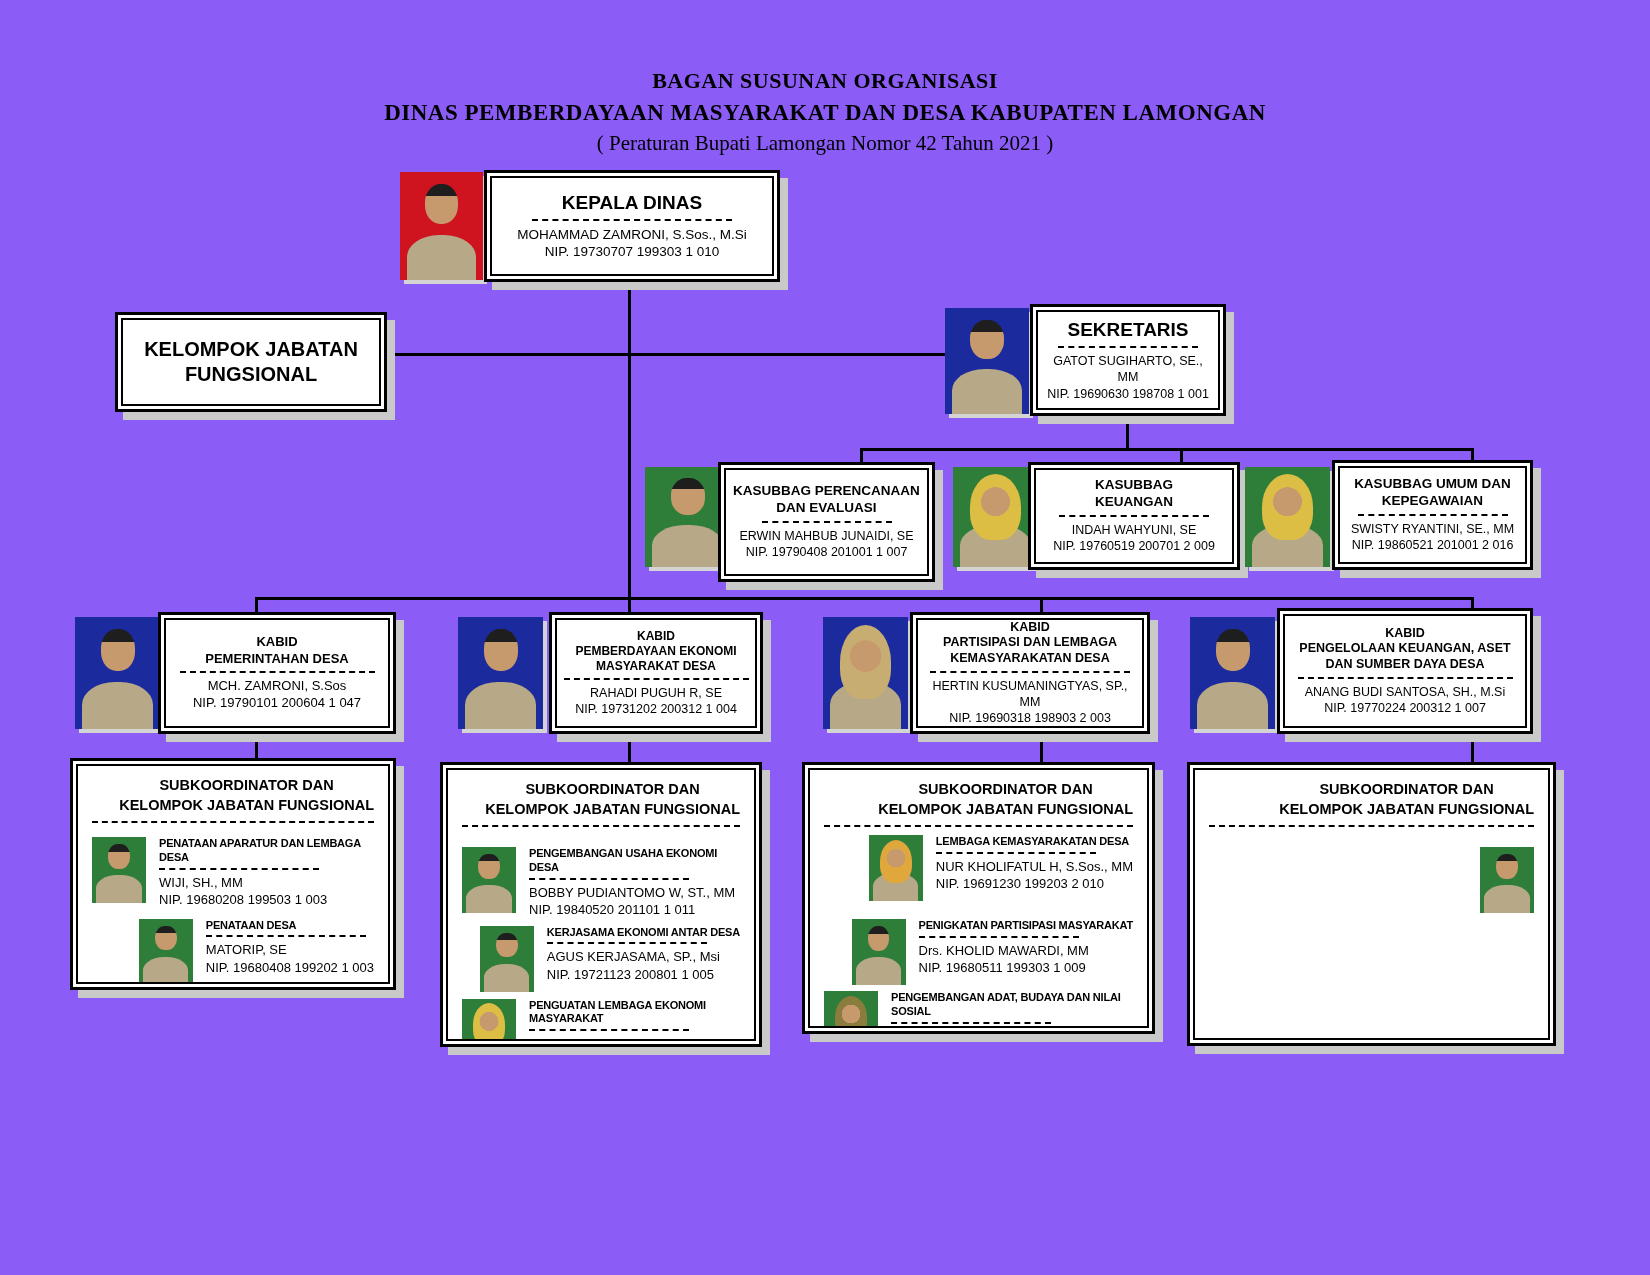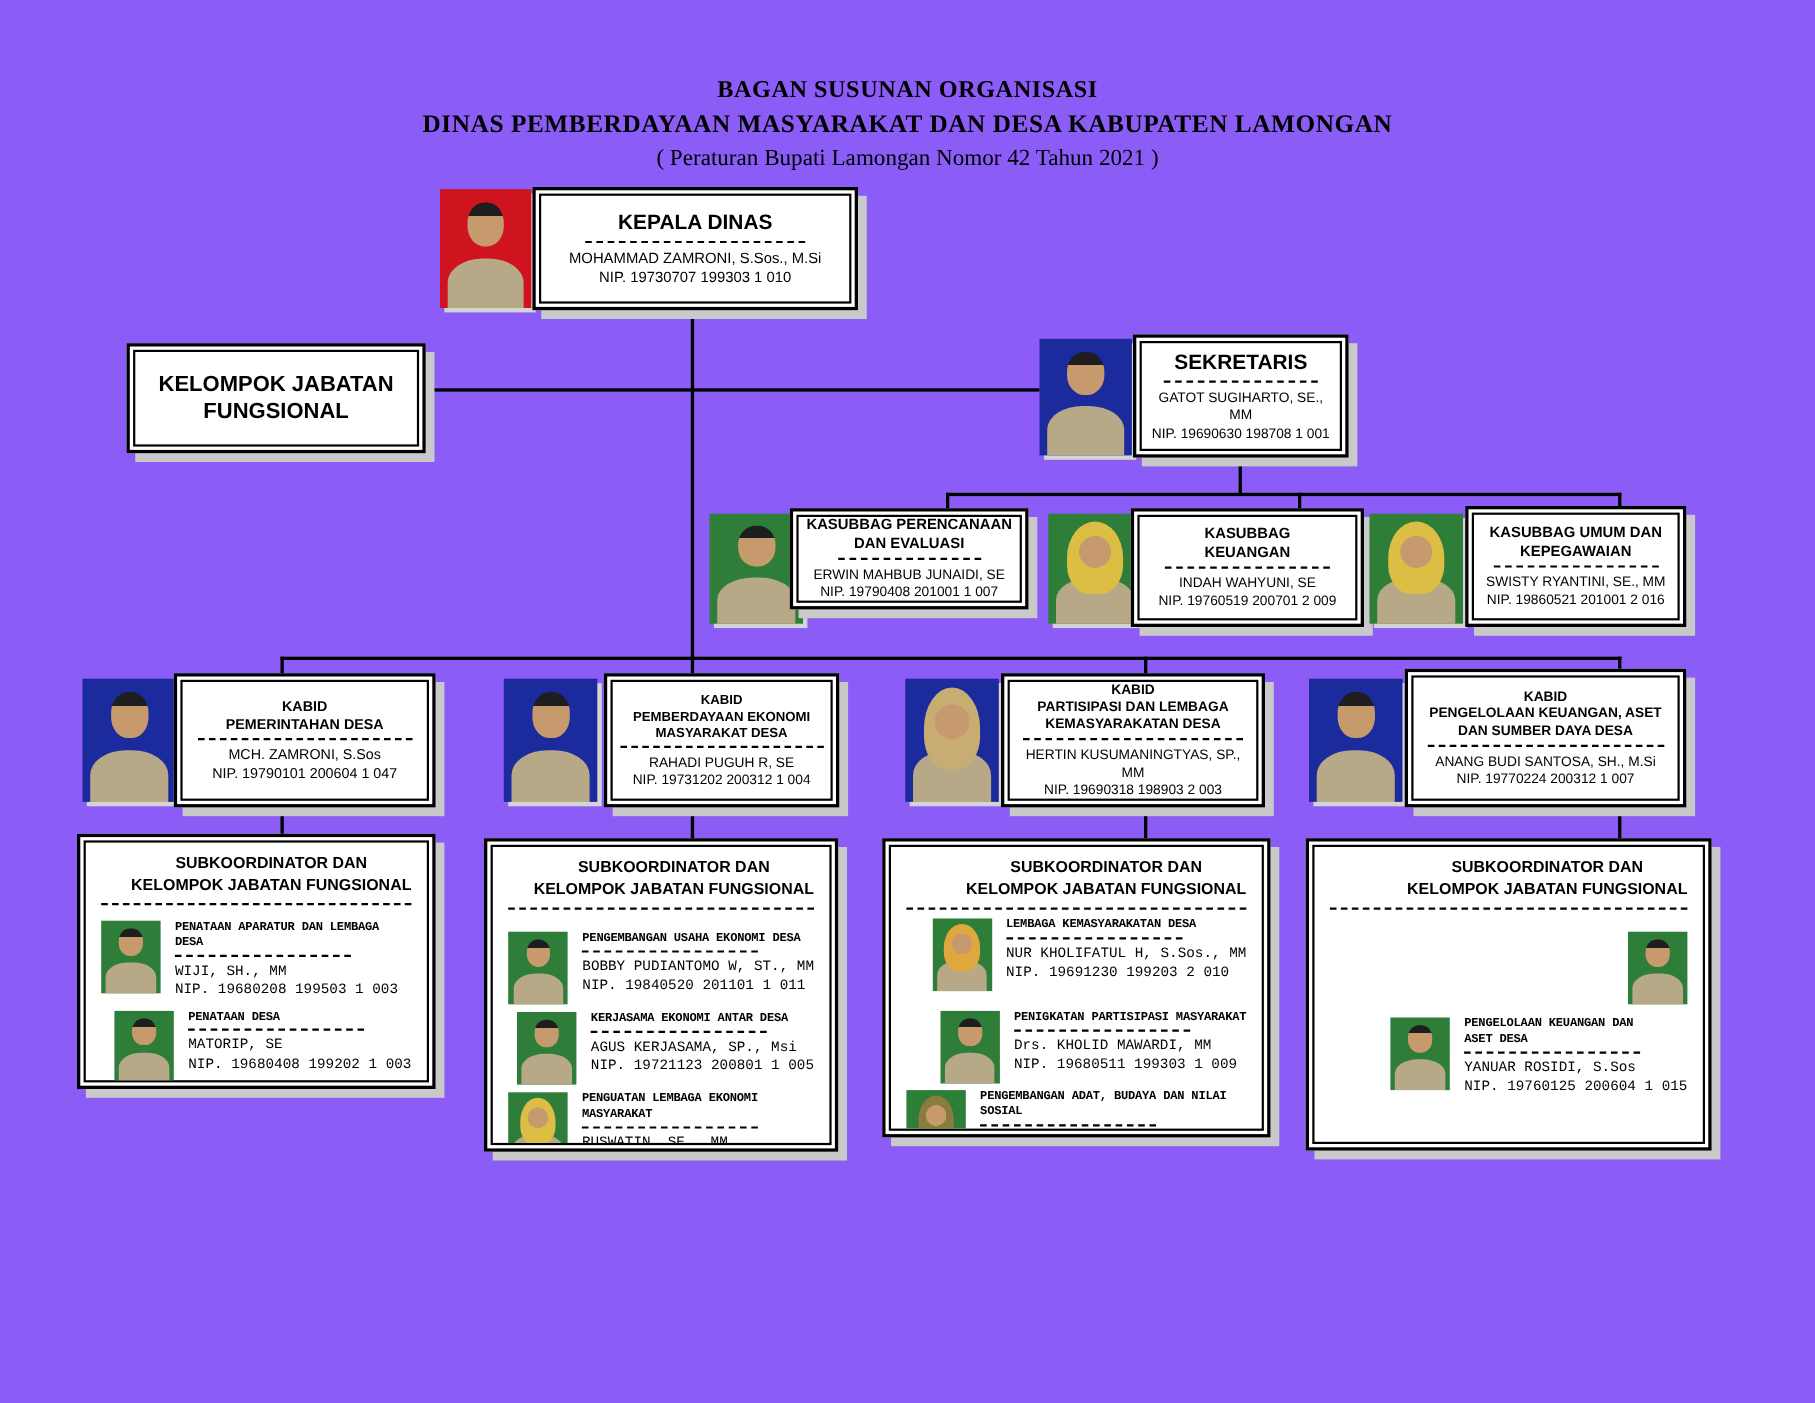--- a/index.html
+++ b/index.html
@@ -35,21 +35,21 @@
   .photo.male::before{content:"";position:absolute;left:30%;top:11%;width:40%;height:37%;
         background:linear-gradient(#1e1e1e 0 30%,#c79a6d 30%);border-radius:46%;}
   .photo.hijab::before{content:"";position:absolute;left:20%;top:7%;width:60%;height:66%;
         background:radial-gradient(circle at 50% 42%,#c79a6d 0 31%,var(--scarf,#ddbe45) 32%);
         border-radius:50% 50% 40% 40%;z-index:1;}
 
   
   .obox.sub .inner{align-items:flex-end;justify-content:flex-start;padding:10px 14px;}
   .hdr{font-weight:bold;font-size:14.5px;text-align:center;line-height:1.35;white-space:pre-line;}
   .hdr-dashes{border-top:2px dashed #000;margin:6px 0 4px 0;width:100%;}
-  .member{display:flex;gap:13px;margin-top:10px;align-items:flex-start;font-family:Liberation Mono, monospace;}
+  .member{display:flex;gap:13px;margin-top:10px;align-items:flex-start;}
   .mphoto{position:relative;flex:0 0 auto;width:54px;height:66px;box-shadow:none;}
   .mtext{flex:1;min-width:0;}
   .role{font-weight:bold;font-size:11px;line-height:1.25;white-space:pre-line;letter-spacing:-.2px;}
   .role-dashes{border-top:2px dashed #000;width:160px;margin:3px 0 4px 0;}
   .mname{font-size:13px;line-height:1.35;}
   .mnip{font-size:13px;line-height:1.35;}
 </style>
 </head>
 <body>
 
@@ -98,21 +98,21 @@
   <div class="obox" style="left:1030px;top:304px;width:196px;height:112px">
     <div class="inner">
       <div class="btitle" style="font-size:19px">SEKRETARIS</div>
       <div class="dashes" style="width:140px"></div>
       <div class="pname" style="font-size:12.5px">GATOT SUGIHARTO, SE., MM</div>
       <div class="pnip" style="font-size:12.5px">NIP. 19690630 198708 1 001</div>
     </div>
   </div>
 
   <div class="photo male" style="left: 645px; top: 467px; width: 85px; height: 100px; --bg: #2e7d39;"></div>
-  <div class="obox" style="left:718px;top:462px;width:217px;height:92px">
+  <div class="obox" style="left:718px;top:462px;width:217px;height:120px">
     <div class="inner">
       <div class="btitle" style="font-size:13.5px">KASUBBAG PERENCANAAN
 DAN EVALUASI</div>
       <div class="dashes" style="width:130px"></div>
       <div class="pname" style="font-size:12.5px">ERWIN MAHBUB JUNAIDI, SE</div>
       <div class="pnip" style="font-size:12.5px">NIP. 19790408 201001 1 007</div>
     </div>
   </div>
 
   <div class="photo hijab" style="left: 953px; top: 467px; width: 85px; height: 100px; --bg: #2e7d39;"></div>
@@ -281,26 +281,16 @@
   </div>
 
   <div class="obox sub" style="left:1187px;top:762px;width:369px;height:284px">
     <div class="inner">
       <div class="hdr">SUBKOORDINATOR DAN
 KELOMPOK JABATAN FUNGSIONAL</div>
       <div class="hdr-dashes"></div>
       <div class="member" style="margin-top:16px">
         <div class="photo male mphoto" style="--bg: #2e7d39;"></div>
       </div>
-      <div class="member" style="margin-top:12px">
-        <div class="photo male mphoto" style="--bg: #2e7d39;"></div>
-        <div class="mtext">
-          <div class="role">PENGELOLAAN KEUANGAN DAN
-ASET DESA</div>
-          <div class="role-dashes"></div>
-          <div class="mname">YANUAR ROSIDI, S.Sos</div>
-          <div class="mnip">NIP. 19760125 200604 1 015</div>
-        </div>
-      </div>
     </div>
   </div>
 
 </div>
 
 </body></html>

